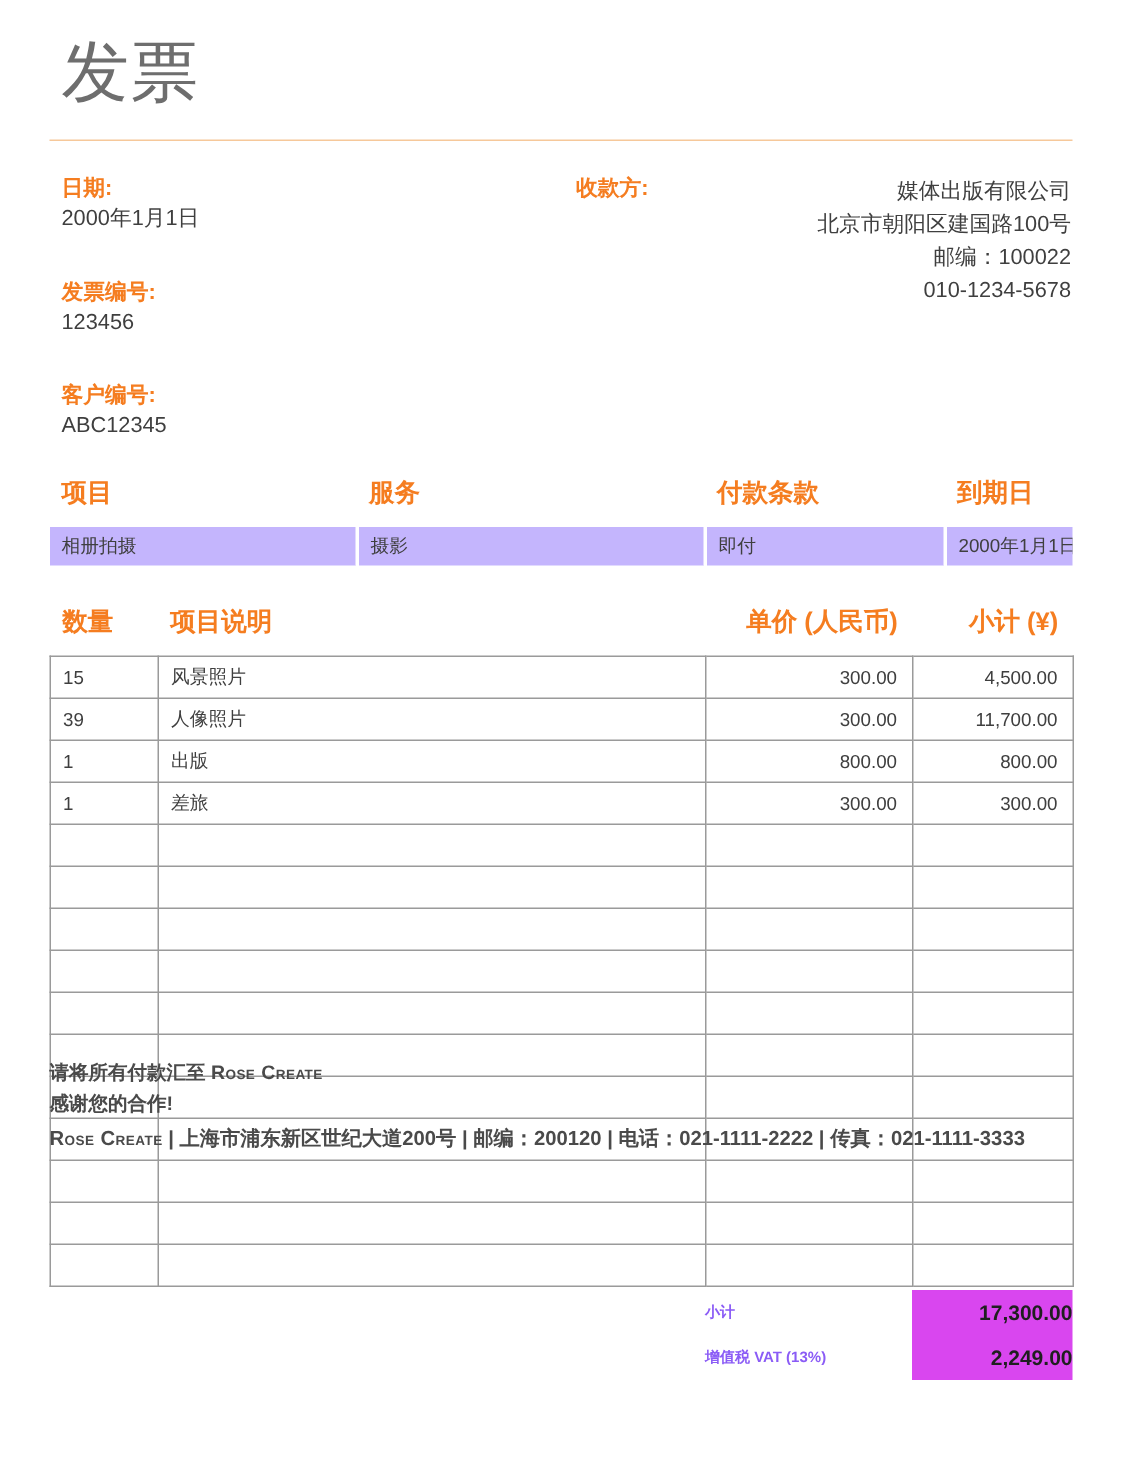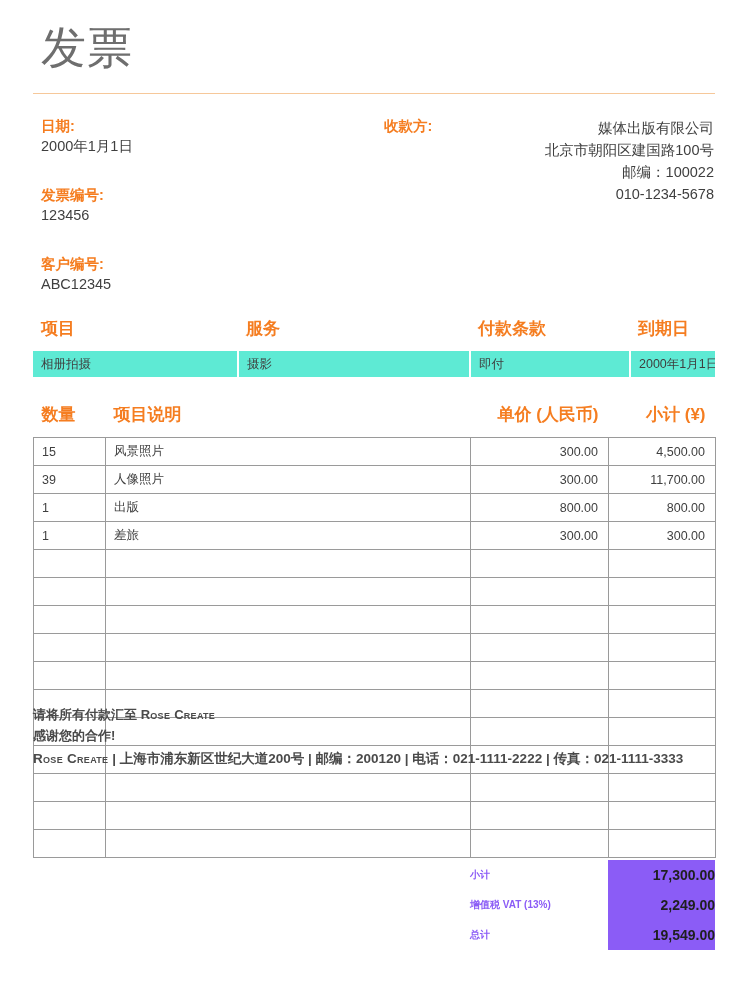--- a/index.html
+++ b/index.html
@@ -113,21 +113,21 @@
   }
 
   
   .project-table { margin-top: 0; }
   .project-table .col-head.c1 { padding-left: 8px; }
   .project-table .col-head.c2 { padding-left: 8px; }
   .project-table .col-head.c3 { padding-left: 8px; }
   .project-table .col-head.c4 { padding-left: 8px; }
 
   .project-row td {
-    background: #5eead4;
+    background: #c4b5fd;
     font-size: 12.5px;
     color: #3f3f3f;
     height: 26px;
     padding: 0 8px;
     border-left: 2px solid #ffffff;
     border-right: 2px solid #ffffff;
     vertical-align: middle;
     white-space: nowrap;
     overflow: hidden;
   }
@@ -170,21 +170,21 @@
     font-size: 10px;
     font-weight: bold;
     color: #8b5cf6;
     height: 30px;
     vertical-align: middle;
     padding-left: 8px;
     white-space: nowrap;
     margin-left: 20px;
   }
   .totals-value {
-    background: #8b5cf6;
+    background: #d946ef;
     font-size: 14px;
     font-weight: bold;
     color: #1f1f1f;
     height: 30px;
     vertical-align: middle;
     text-align: right;
     padding-right: 10px;
     border-bottom: 2px solid #ffffff;
     white-space: nowrap;
   }
@@ -402,25 +402,20 @@
       <tr>
         <td class="totals-spacer"></td>
         <td class="totals-label">小计</td>
         <td class="totals-value">17,300.00</td>
       </tr>
       <tr>
         <td class="totals-spacer"></td>
         <td class="totals-label">增值税 VAT (13%)</td>
         <td class="totals-value">2,249.00</td>
       </tr>
-      <tr>
-        <td class="totals-spacer"></td>
-        <td class="totals-label">总计</td>
-        <td class="totals-value">19,549.00</td>
-      </tr>
     </tbody>
   </table>
 
   <div class="footer">
     <div class="footer-line"><span>请将所有付款汇至 </span><span class="smallcaps">Rose Create</span></div>
     <div class="footer-line">感谢您的合作!</div>
     <div class="footer-line address"><span class="smallcaps">Rose Create</span><span> | 上海市浦东新区世纪大道200号 | 邮编：200120 | 电话：021-1111-2222 | 传真：021-1111-3333</span></div>
   </div>
 
 </div>

